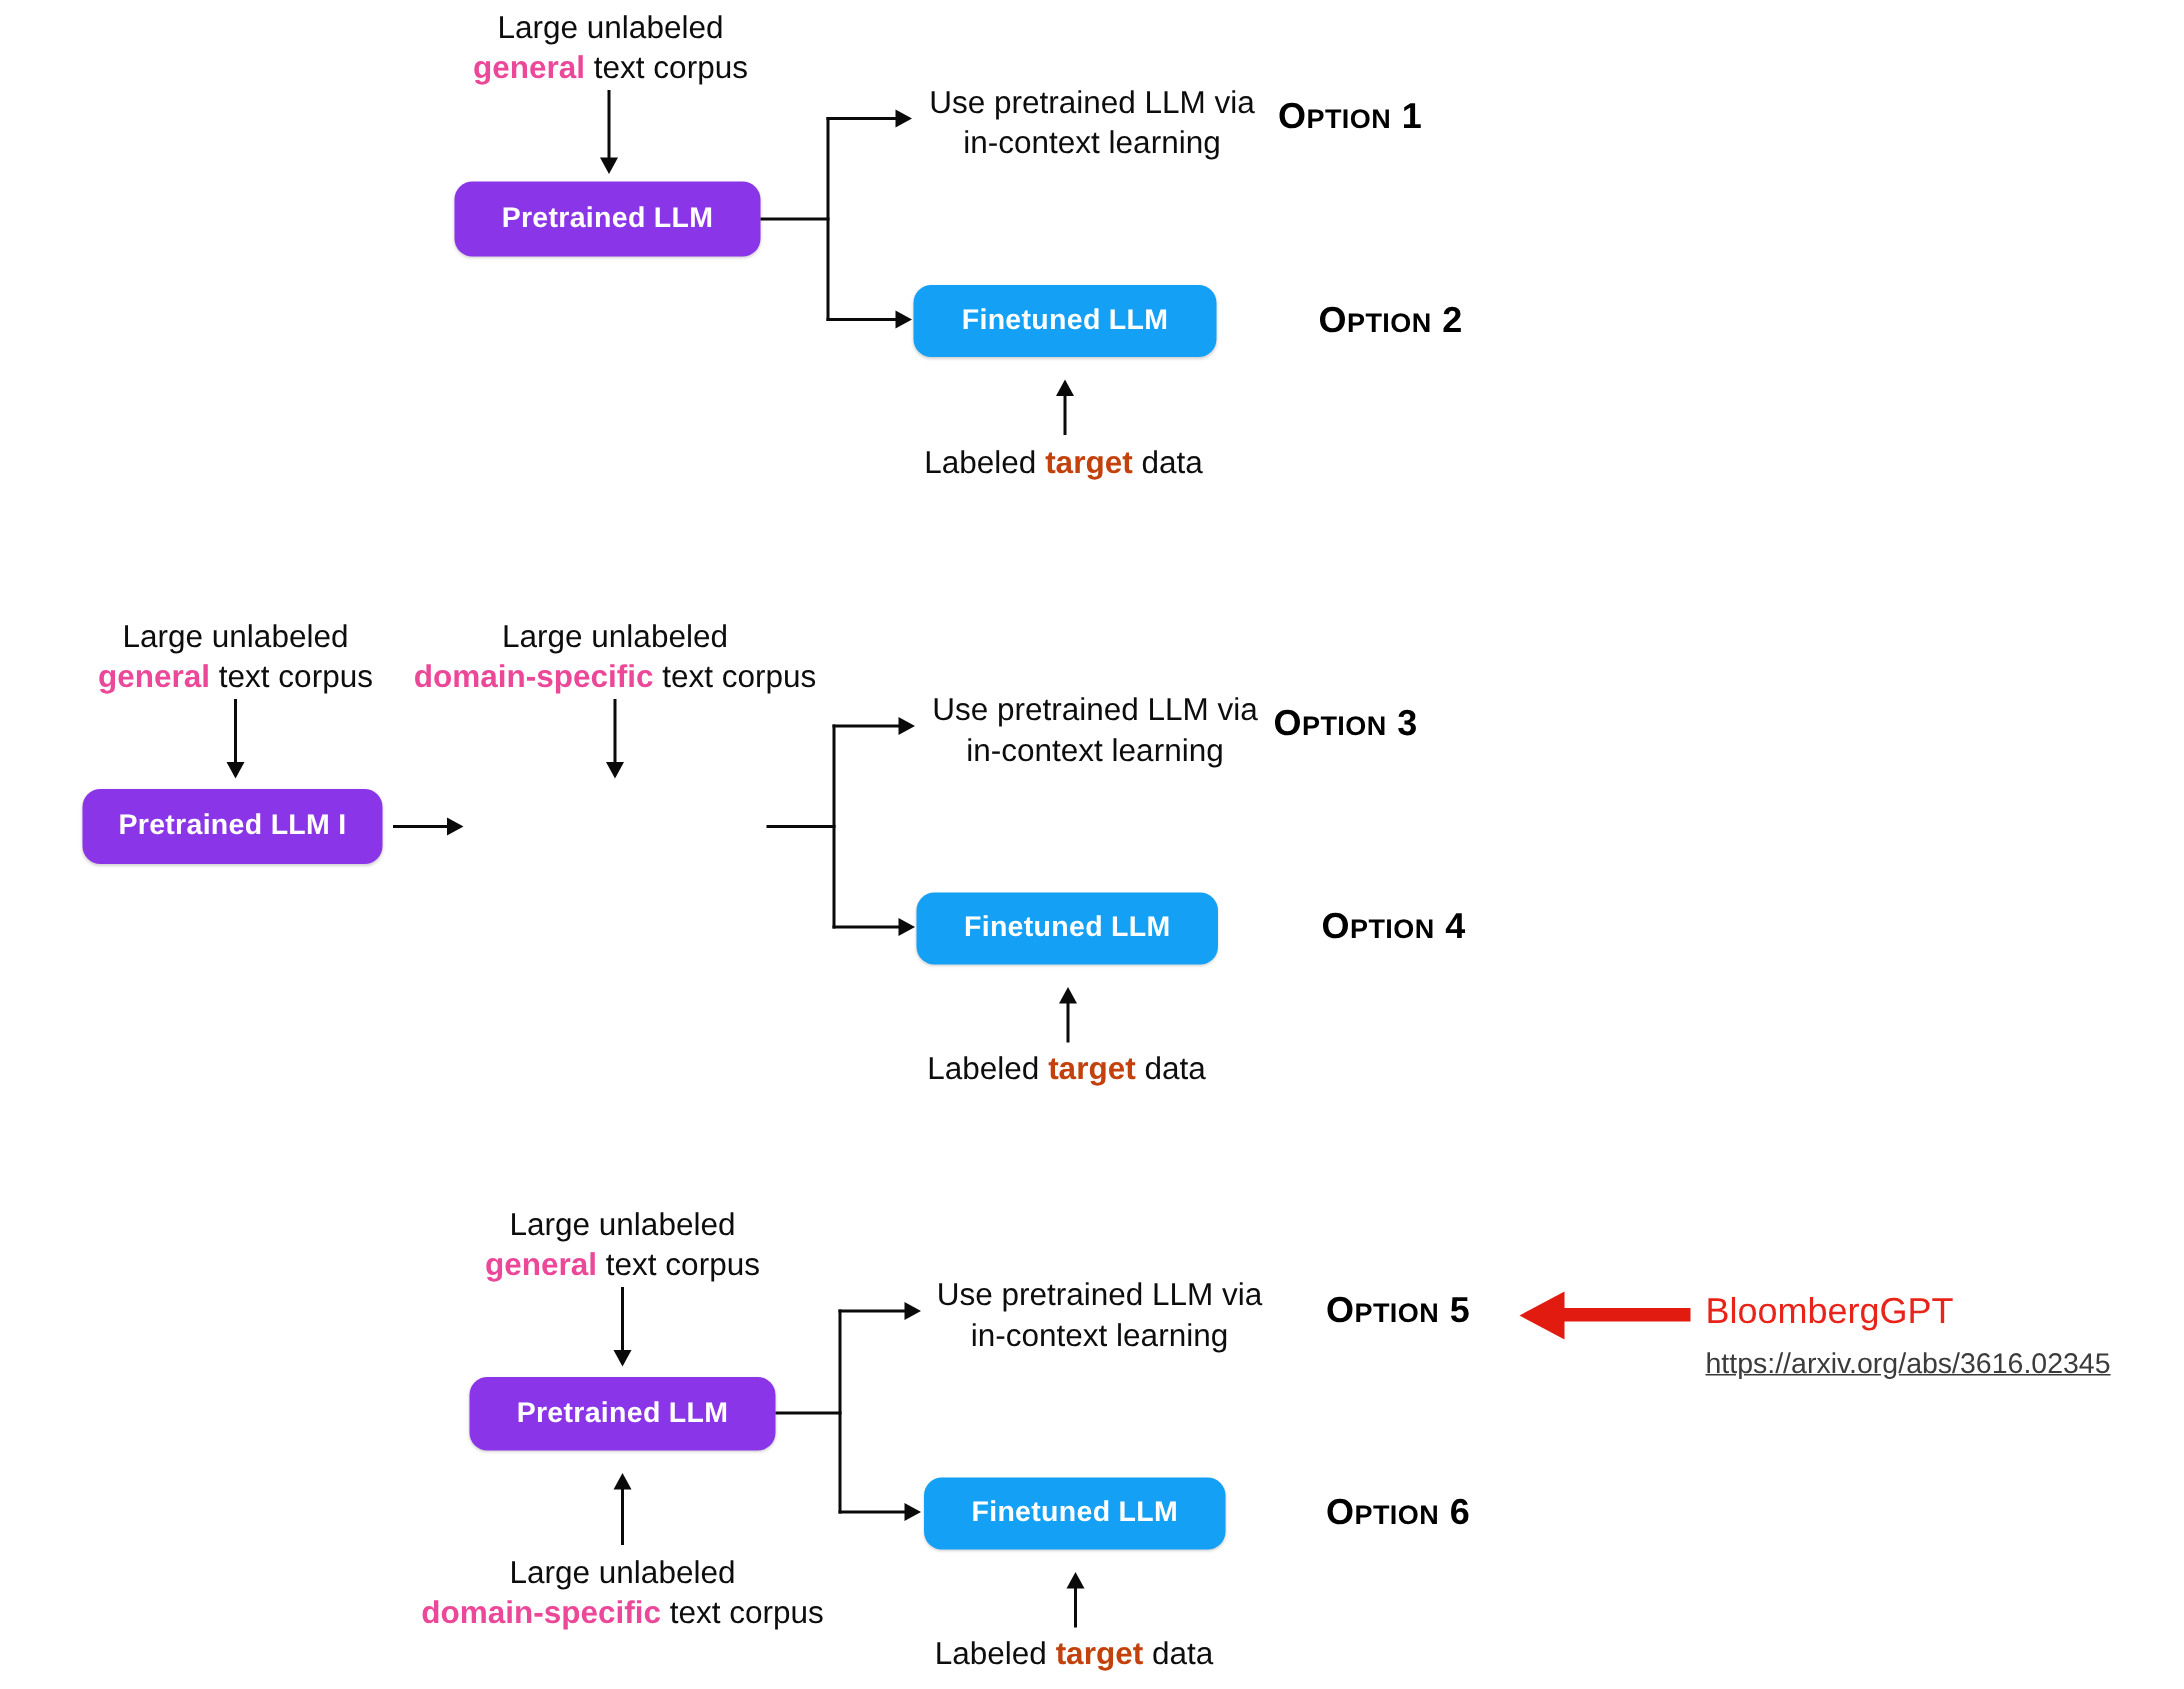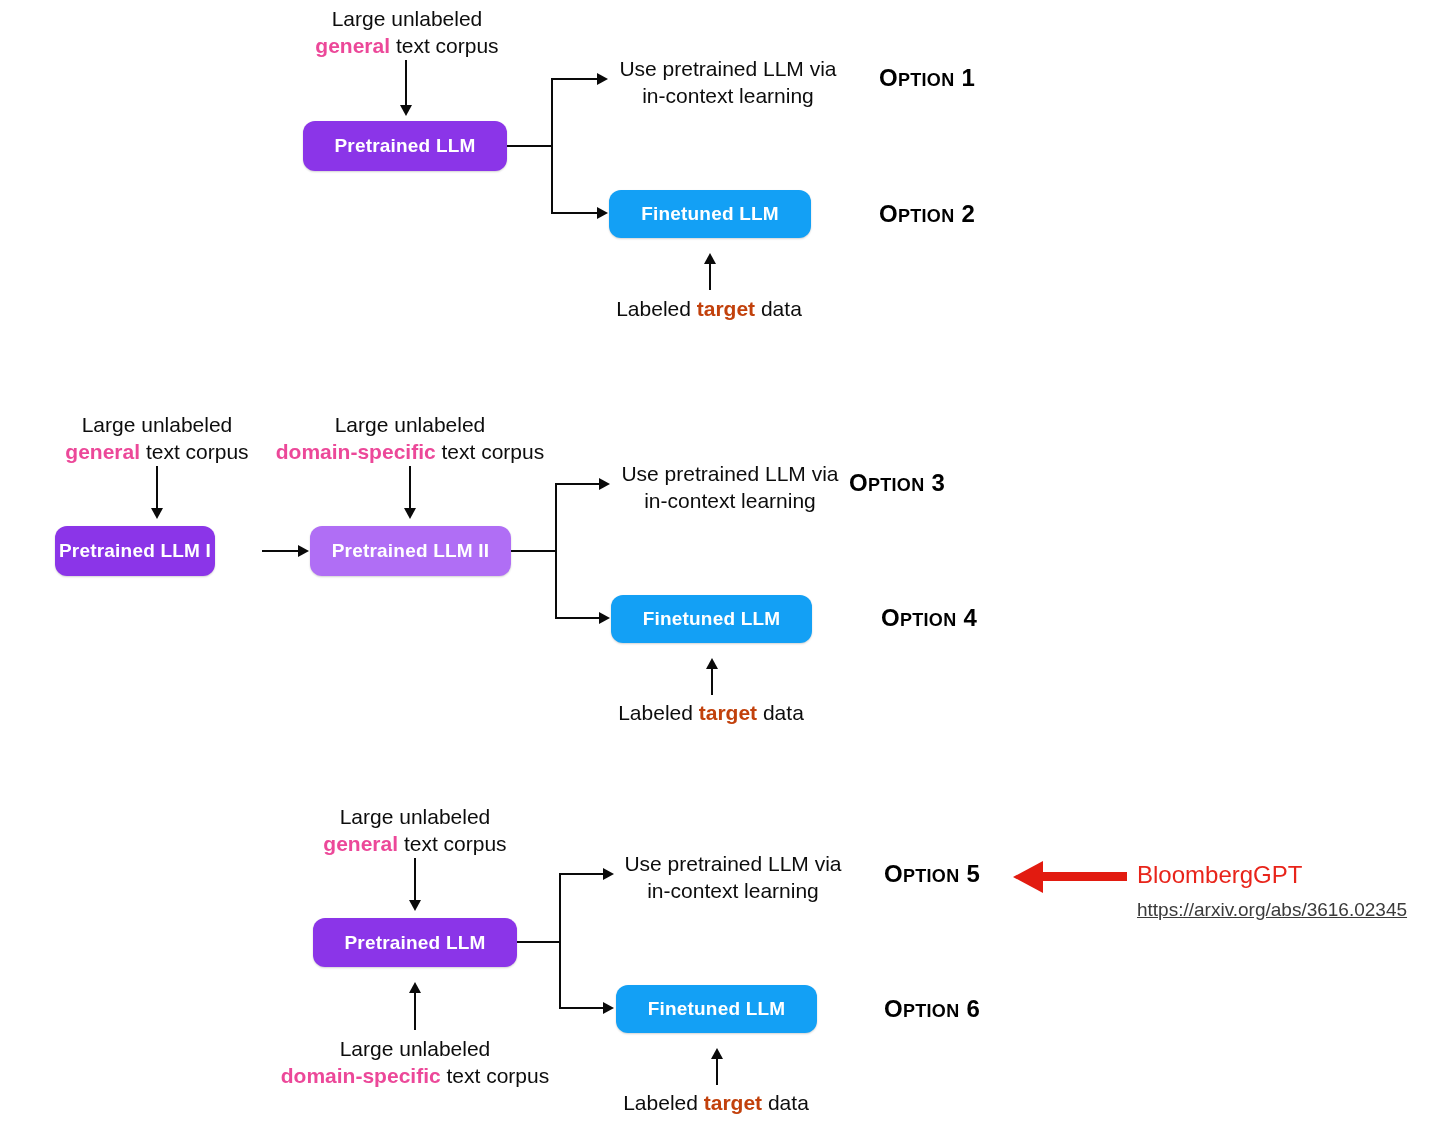--- a/index.html
+++ b/index.html
@@ -175,21 +175,21 @@
     <div class="node blue" style="left:609px; top:190px; width:202px; height:48px;">
       <span>Finetuned LLM</span>
     </div>
 
     <div class="line-v" style="left:709px; top:262px; height:28px;"></div>
     <div class="head head-up" style="left:704px; top:253px;"></div>
     <div class="caption" style="left:559px; top:295px; width:300px;">
       <span>Labeled </span><span class="hl-blue">target</span><span> data</span>
     </div>
 
-    <div class="option-label" style="left:879px; top:64px;">
+    <div class="option-label" style="left:852px; top:64px;">
       <span><span>O</span><span class="sc">PTION</span></span>
       <span class="sc-num">1</span>
     </div>
     <div class="option-label" style="left:879px; top:200px;">
       <span><span>O</span><span class="sc">PTION</span></span>
       <span class="sc-num">2</span>
     </div>
   </div>
 
   <div class="abs" style="left:0;top:0;width:1456px;height:760px;">
@@ -203,30 +203,27 @@
       <span>Large unlabeled</span><br>
       <span class="hl-purple">domain-specific</span><span> text corpus</span>
     </div>
 
     <div class="line-v" style="left:156px; top:466px; height:44px;"></div>
     <div class="head head-down" style="left:151px; top:508px;"></div>
 
     <div class="line-v" style="left:409px; top:466px; height:44px;"></div>
     <div class="head head-down" style="left:404px; top:508px;"></div>
 
-    <div class="node purple-dark" style="left:55px; top:526px; width:160px; height:50px;">
+    <div class="node purple-dark" style="left:55px; top:526px; width:200px; height:50px;">
       <span>Pretrained LLM I</span>
     </div>
 
     <div class="line-h" style="left:262px; top:550px; width:38px;"></div>
     <div class="head head-right" style="left:298px; top:545px;"></div>
 
-    <div class="node purple-light" style="left:310px; top:526px; width:201px; height:50px;">
-      <span>Pretrained LLM II</span>
-    </div>
 
     <div class="line-h" style="left:511px; top:550px; width:46px;"></div>
     <div class="line-v" style="left:555px; top:483px; height:136px;"></div>
 
     <div class="line-h" style="left:555px; top:483px; width:46px;"></div>
     <div class="head head-right" style="left:599px; top:478px;"></div>
 
     <div class="line-h" style="left:555px; top:617px; width:46px;"></div>
     <div class="head head-right" style="left:599px; top:612px;"></div>
 

